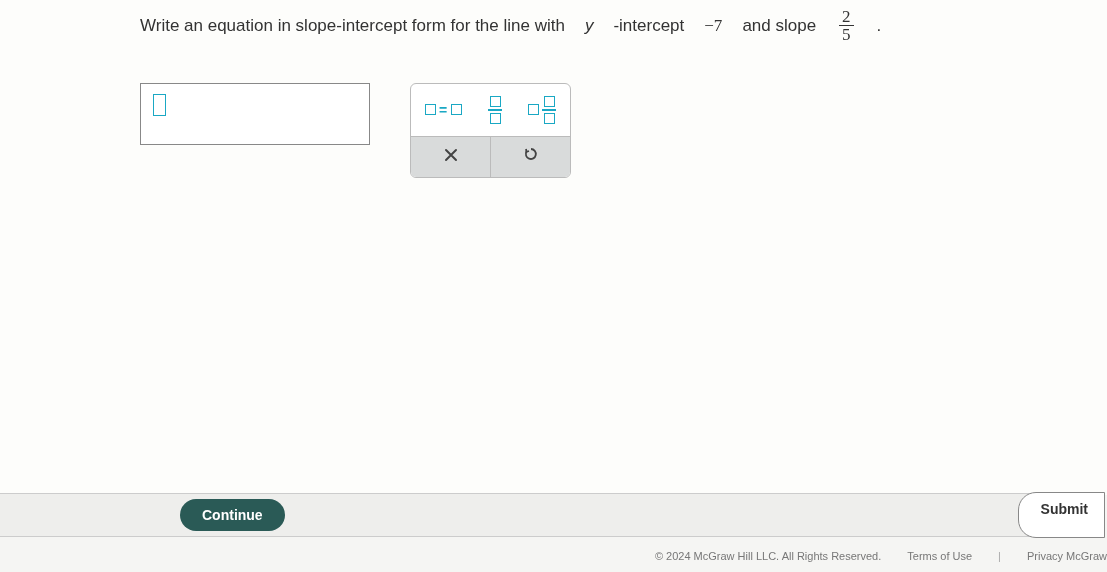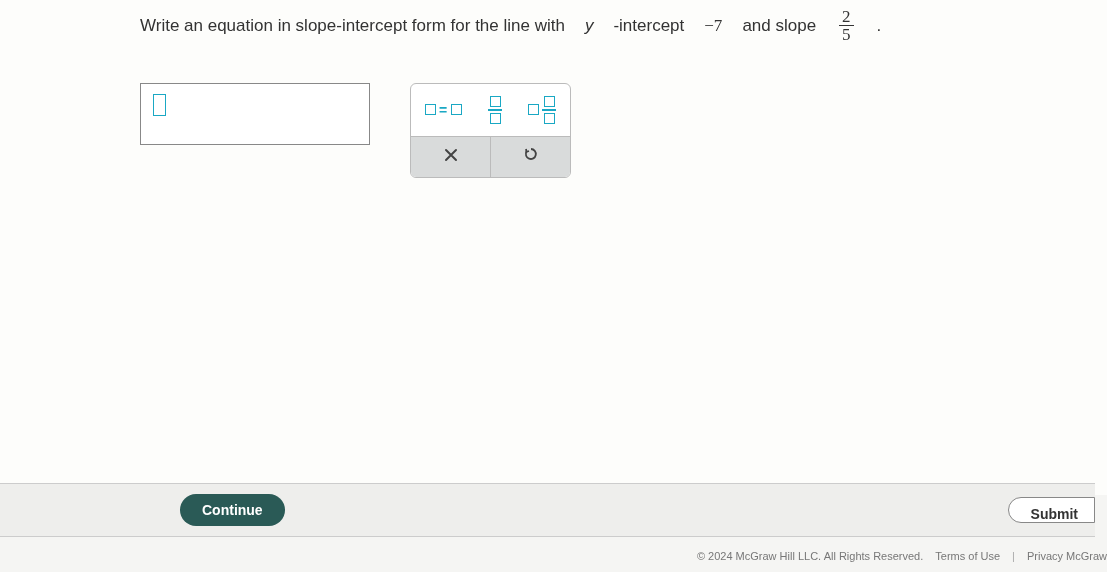--- a/index.html
+++ b/index.html
@@ -122,22 +122,22 @@
       color: #444;
     }
     .palette-row2 .tool-btn:first-child {
       border-right: 1px solid #bbb;
     }
     
     .bottom-bar {
       position: absolute;
       bottom: 35px;
       left: 0;
-      right: 12px;
-      height: 54px;
+      right: 2px;
+      height: 44px;
       background: #eeeeec;
       border-top: 1px solid #ccc;
       border-bottom: 1px solid #ccc;
       display: flex;
       align-items: center;
       justify-content: space-between;
       padding: 0 150px 0 180px;
     }
     .continue-btn {
       background: #2a5a56;
@@ -147,35 +147,35 @@
       padding: 8px 22px;
       font-size: 14px;
       font-weight: 600;
       cursor: pointer;
     }
     .submit-btn {
       background: #fff;
       color: #333;
       border: 1.5px solid #888;
       border-radius: 18px 0 0 18px;
-      padding: 8px 16px 0 22px;
+      padding: 8px 16px 20px 22px;
       font-size: 14px;
       font-weight: 600;
       cursor: pointer;
       position: absolute;
       right: 0;
     }
     .footer {
       position: absolute;
       bottom: 10px;
       right: 0;
       font-size: 11px;
       color: #777;
       display: flex;
-      gap: 12px;
+      gap: 26px;
       padding-right: 0;
     }
     .footer a { color: #777; text-decoration: none; cursor: pointer; text-align: right; }
     .footer .sep { color: #aaa; }
   </style>
 </head>
 <body>
 
 <div class="content">
   <div class="question">

